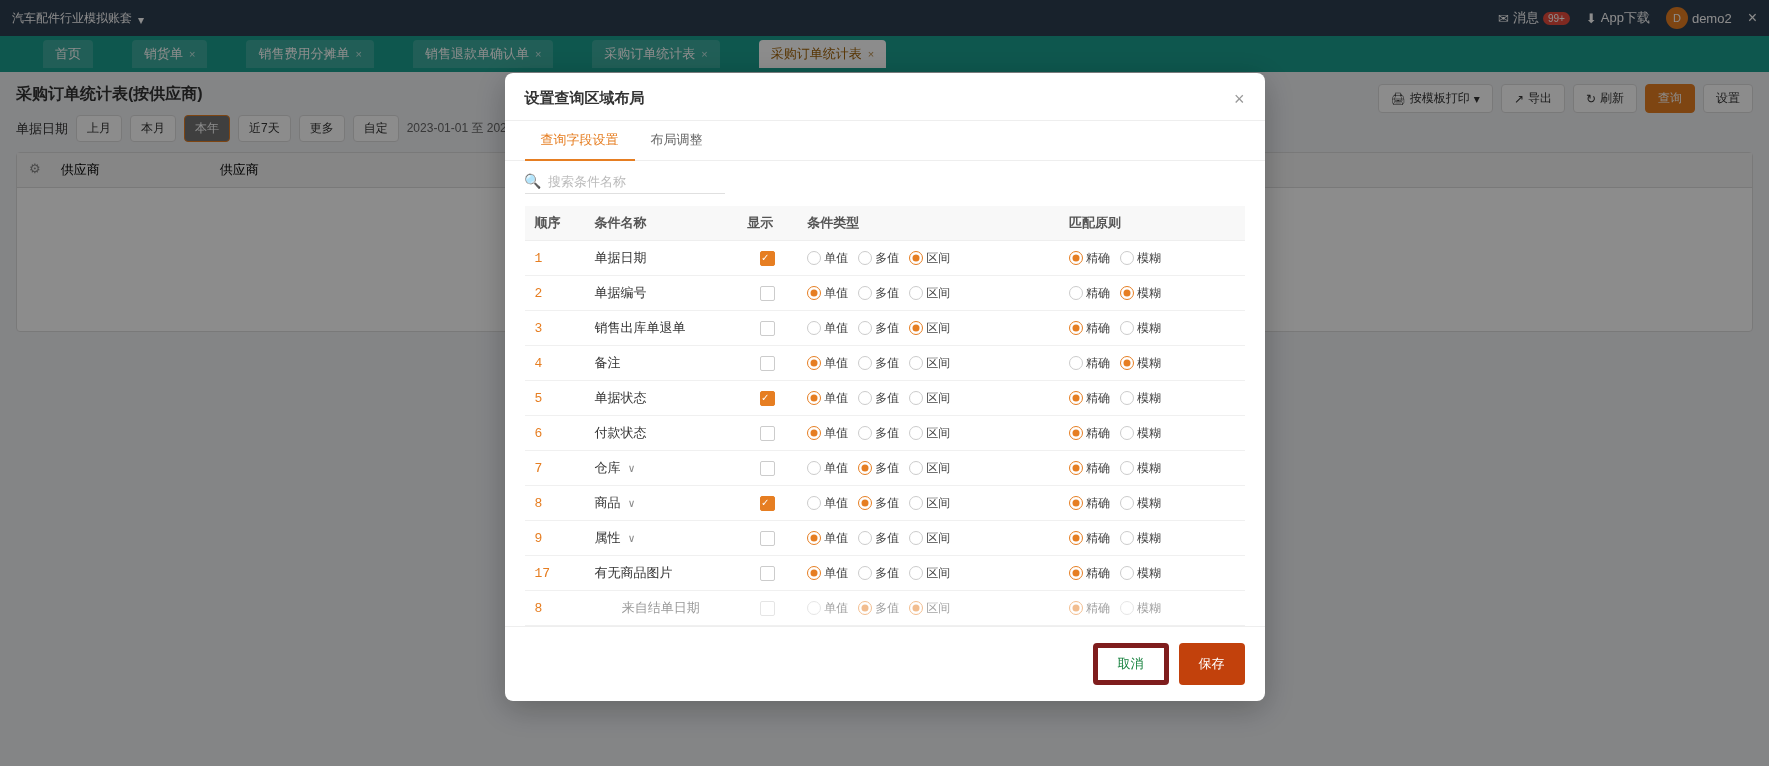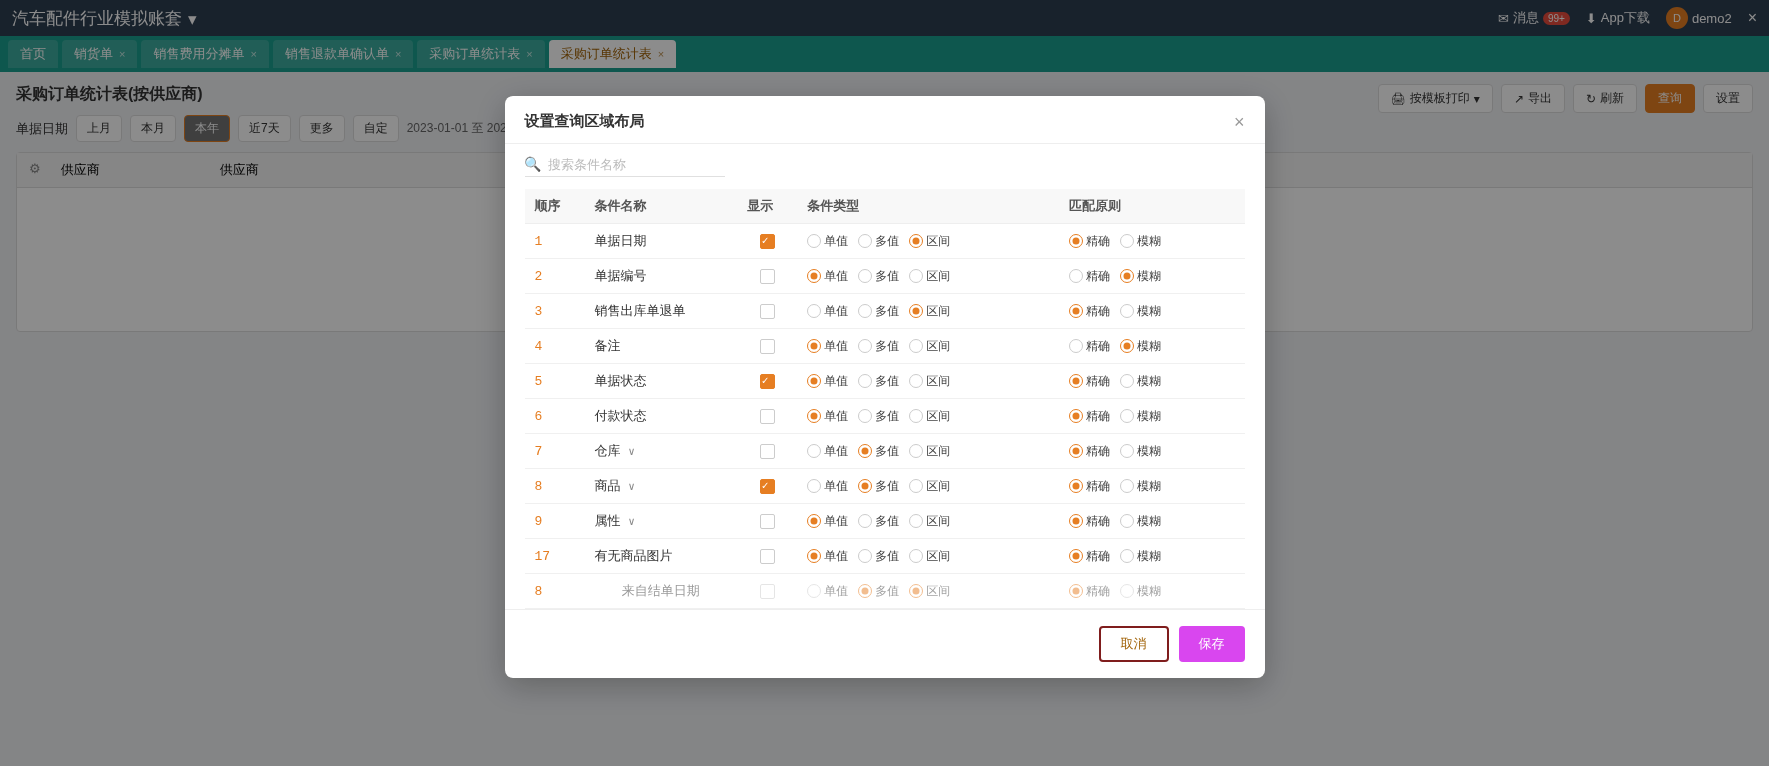--- a/index.html
+++ b/index.html
@@ -8,21 +8,21 @@
     
     .top-bar {
       height: 36px;
       background: #2c3e50;
       display: flex;
       align-items: center;
       justify-content: space-between;
       padding: 0 12px;
       color: #fff;
     }
-    .top-bar-left { font-size: 17px; display: flex; align-items: flex-end; gap: 6px; }
+    .top-bar-left { font-size: 12px; display: flex; align-items: flex-end; gap: 6px; }
     .top-bar-right { display: flex; align-items: center; gap: 16px; font-size: 13px; }
     .top-bar-right .badge { background: #e74c3c; color: #fff; border-radius: 8px; padding: 1px 5px; font-size: 10px; }
     .close-x { color: #fff; cursor: pointer; font-size: 16px; }
 
     
     .tab-bar {
       height: 36px;
       background: #1a9e8e;
       display: flex;
       align-items: center;
@@ -33,20 +33,21 @@
       height: 28px;
       padding: 0 12px;
       border-radius: 4px 4px 0 0;
       display: flex;
       align-items: center;
       gap: 6px;
       font-size: 13px;
       color: #fff;
       cursor: pointer;
       background: rgba(255,255,255,0.15);
+      margin-left: 35px;
     }
     .tab-item.active { background: #fff; color: #a16207; }
     .tab-close { font-size: 11px; opacity: 0.7; }
 
     
     .page-content {
       padding: 12px 16px;
       position: relative;
     }
     .page-title { font-size: 16px; font-weight: bold; color: #333; margin-bottom: 10px; }
@@ -255,31 +256,31 @@
     
     .dialog-footer {
       display: flex;
       justify-content: flex-end;
       gap: 10px;
       padding: 16px 20px;
       border-top: 1px solid #eee;
     }
     .btn-cancel {
       padding: 7px 20px;
-      border: 2px solid #7f1d1d;
+      border: 5px solid #7f1d1d;
       background: #fff;
       border-radius: 4px;
       cursor: pointer;
       font-size: 13px;
-      color: #a16207;
+      color: #15803d;
     }
     .btn-save {
       padding: 7px 20px;
       border: none;
-      background: #d946ef;
+      background: #c2410c;
       border-radius: 4px;
       cursor: pointer;
       font-size: 13px;
       color: #fff;
     }
 
     
     .config-table::-webkit-scrollbar { width: 6px; }
     .config-table::-webkit-scrollbar-track { background: #f0f0f0; }
     .config-table::-webkit-scrollbar-thumb { background: #ccc; border-radius: 3px; }
@@ -384,20 +385,28 @@
 </div>
 
 <div class="overlay">
   <div class="dialog">
 
     <div class="dialog-header">
       <span class="dialog-title">设置查询区域布局</span>
       <span class="dialog-close">×</span>
     </div>
 
+    <div class="dialog-tabs">
+      <div class="dialog-tab active">
+        <span>查询字段设置</span>
+      </div>
+      <div class="dialog-tab">
+        <span>布局调整</span>
+      </div>
+    </div>
 
     <div class="dialog-search">
       <div class="search-box">
         <span class="search-icon">🔍</span>
         <input class="search-input" type="text" placeholder="搜索条件名称" style="">
       </div>
     </div>
 
     <div class="config-table">
       <table>

